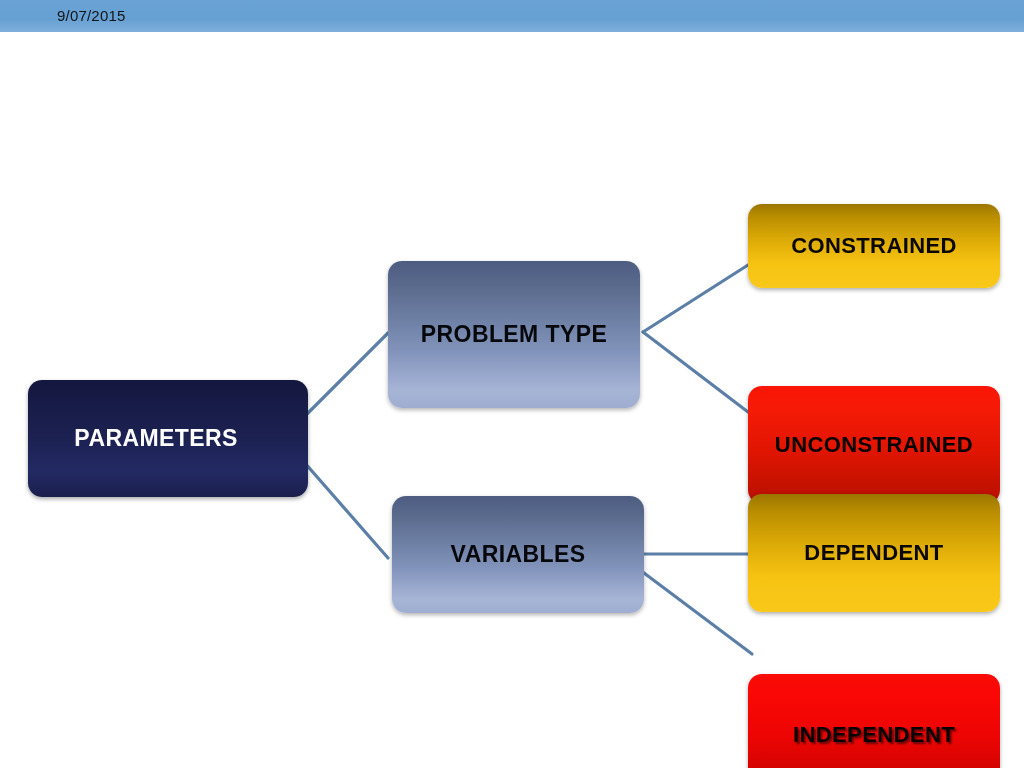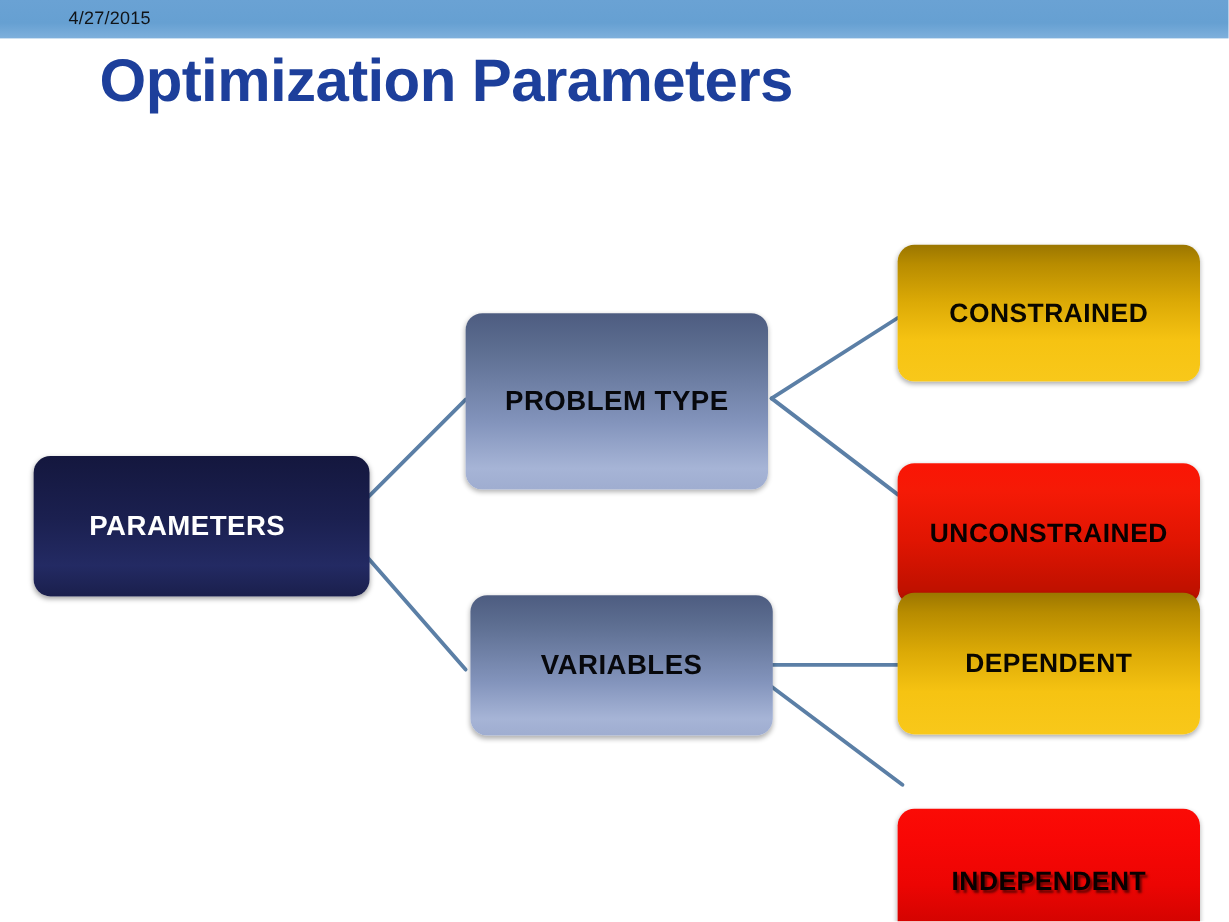--- a/index.html
+++ b/index.html
@@ -127,24 +127,23 @@
   .node--emph .node-label {
     text-shadow: 2px 2px 2px rgba(0,0,0,0.55);
   }
 </style>
 </head>
 <body>
 
 <div id="slide">
 
   <div id="header-band">
-    <div id="header-date">4/27/2015</div>
+    <div id="header-date">9/07/2015</div>
   </div>
 
-  <div id="slide-title">Optimization Parameters</div>
 
   <div id="diagram">
 
     <svg id="connectors" viewBox="0 0 1024 768">
 
       <line x1="283" y1="438" x2="388" y2="333" stroke="#5b7fa6" stroke-width="3.2" stroke-linecap="round"></line>
 
       <line x1="283" y1="438" x2="388" y2="558" stroke="#5b7fa6" stroke-width="3.2" stroke-linecap="round"></line>
 
       <line x1="643" y1="332" x2="748" y2="265" stroke="#5b7fa6" stroke-width="3.2" stroke-linecap="round"></line>
@@ -161,21 +160,21 @@
     </div>
 
     <div class="node node--mid" style="left:388px; top:261px; width:252px; height:147px;">
       <span class="node-label">PROBLEM TYPE</span>
     </div>
 
     <div class="node node--mid" style="left:392px; top:496px; width:252px; height:117px;">
       <span class="node-label">VARIABLES</span>
     </div>
 
-    <div class="node node--gold" style="left:748px; top:204px; width:252px; height:114px;">
+    <div class="node node--gold" style="left:748px; top:204px; width:252px; height:84px;">
       <span class="node-label">CONSTRAINED</span>
     </div>
 
     <div class="node node--red" style="left:748px; top:350px; width:252px; height:118px;">
       <span class="node-label">UNCONSTRAINED</span>
     </div>
 
     <div class="node node--gold" style="left:748px; top:494px; width:252px; height:118px;">
       <span class="node-label">DEPENDENT</span>
     </div>

